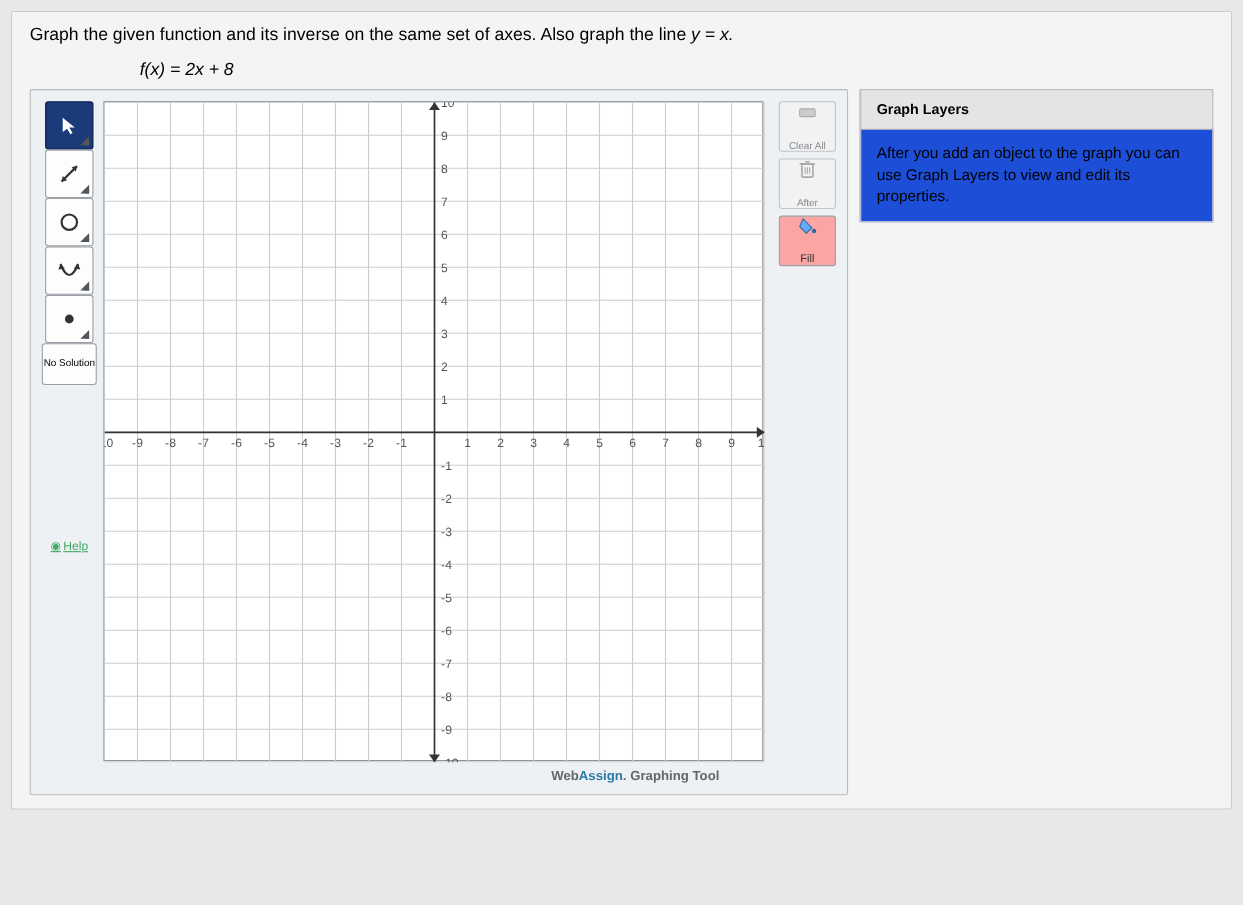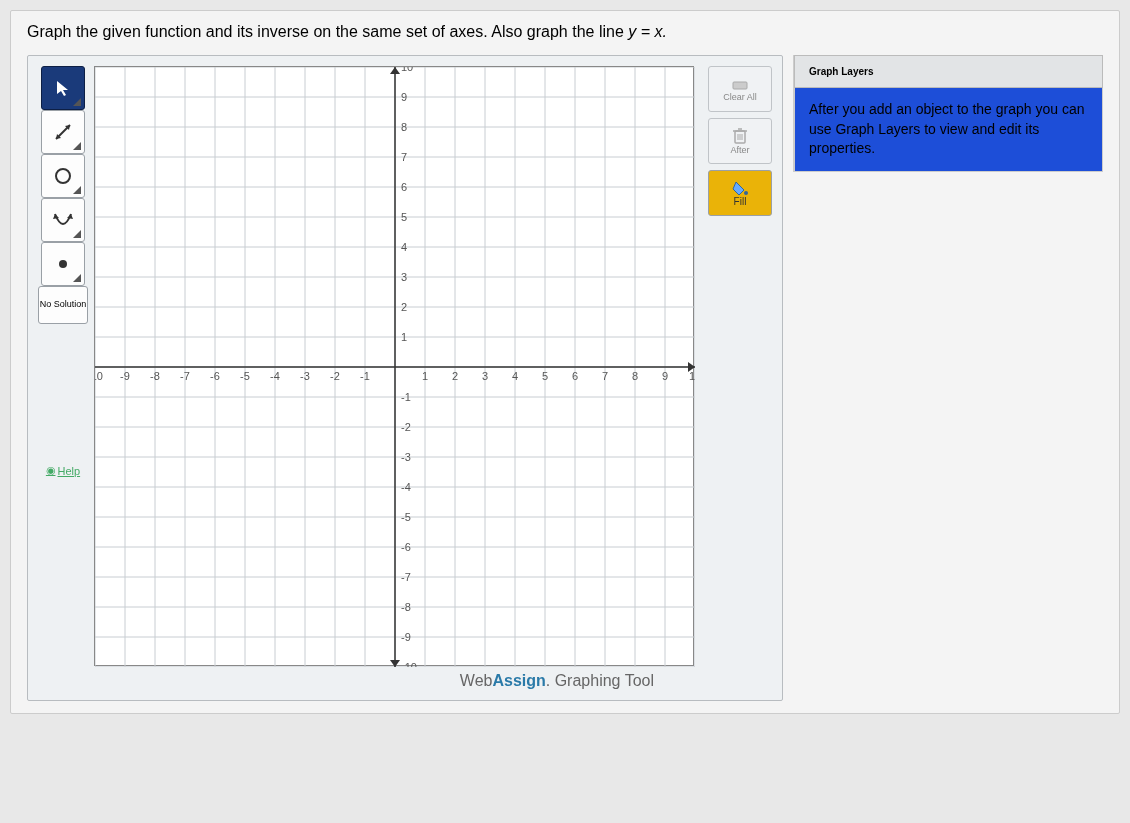--- a/index.html
+++ b/index.html
@@ -72,51 +72,54 @@
 .grid-container {
   width: 600px; height: 600px;
   background: #fff;
   border: 1px solid #888;
   position: relative;
 }
 .right-tools {
   display:flex; flex-direction:column; gap:6px; margin-left:8px;
 }
 .r-btn {
-  width:64px; height:46px; border:1px solid #c0c4c8; border-radius:3px;
+  width:52px; height:46px; border:1px solid #c0c4c8; border-radius:3px;
   background:#f0f2f4; display:flex; flex-direction:column; align-items:center;
-  justify-content:center; font-size:10px; color:#888; cursor:pointer;
-}
-.r-btn.enabled { color:#333; background:#eab308; border-color:#9aa0a6; }
+  justify-content:space-between; font-size:10px; color:#888; cursor:pointer;
+}
+.r-btn.enabled { color:#333; background:#fca5a5; border-color:#9aa0a6; }
 .footer-brand {
-  font-size: 16px; color:#666; margin-top:6px; padding-right:40px;
+  font-size: 12px; color:#666; margin-top:6px; padding-right:40px;font-weight:bold;
 }
 .footer-brand b { color:#2a7aa8; }
 .layers-panel {
   flex:1; border-left:1px solid #ccc; min-width:210px;
 }
 .layers-header {
   background:#e2e4e6; border:1px solid #bbb; padding:10px 14px;
-  font-weight:bold; font-size:10px;
+  font-weight:bold; font-size:13px;
 }
 .layers-body {
   background:#1d4ed8; border:1px solid #ccc; border-top:none;
   padding:12px 14px; font-size:14px; line-height:1.4;
 }
 svg text { font-size:11px; fill:#555; }
 svg line.grid { stroke:#c8cdd2; stroke-width:1; }
 svg line.axis { stroke:#333; stroke-width:1.5; }
 </style>
 </head>
 <body>
 
 <div class="page">
   <div class="question">
     <span>Graph the given function and its inverse on the same set of axes. Also graph the line </span>
     <i>y = x.</i>
+  </div>
+  <div class="equation">
+    <i>f(x) = 2x + 8</i>
   </div>
 
   <div class="workspace">
     <div class="graph-panel">
 
       <div class="toolbar">
         <div class="tool-btn selected tool-corner">
           <svg width="18" height="18">
               <path d="M3 2 L3 15 L7 12 L10 17 L12 16 L9 11 L14 11 Z" fill="#fff"></path>
             </svg>

